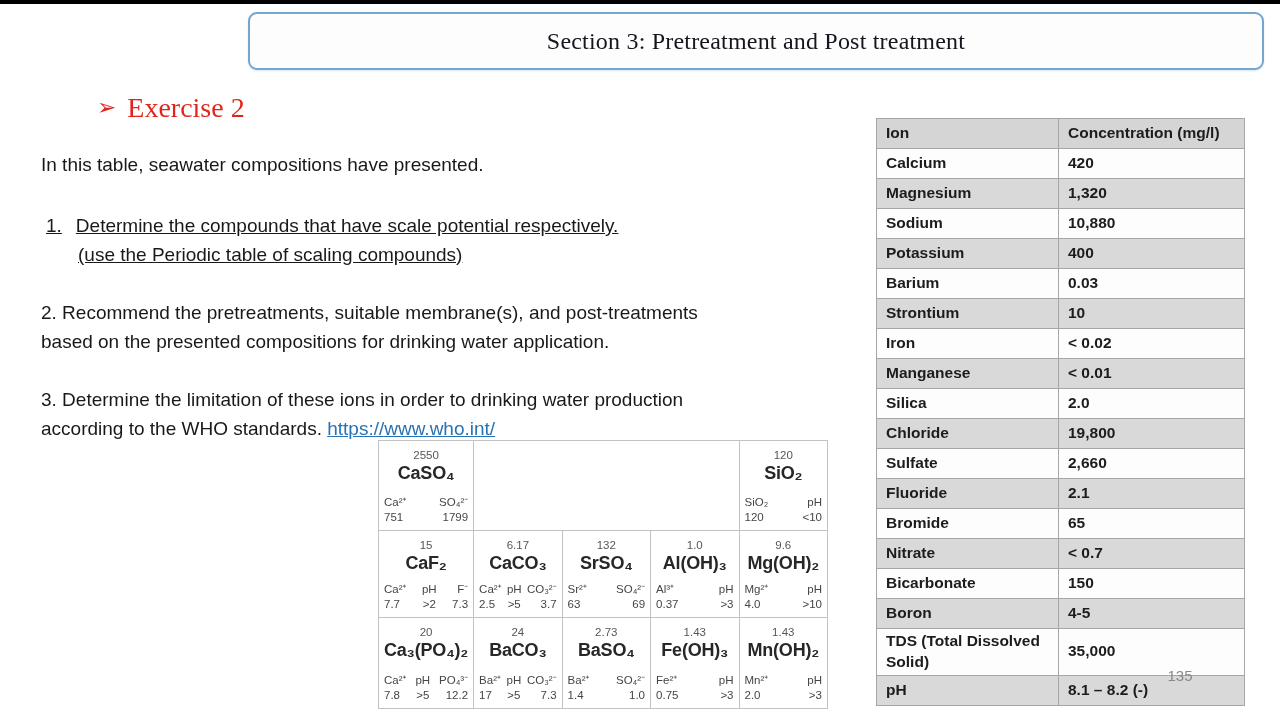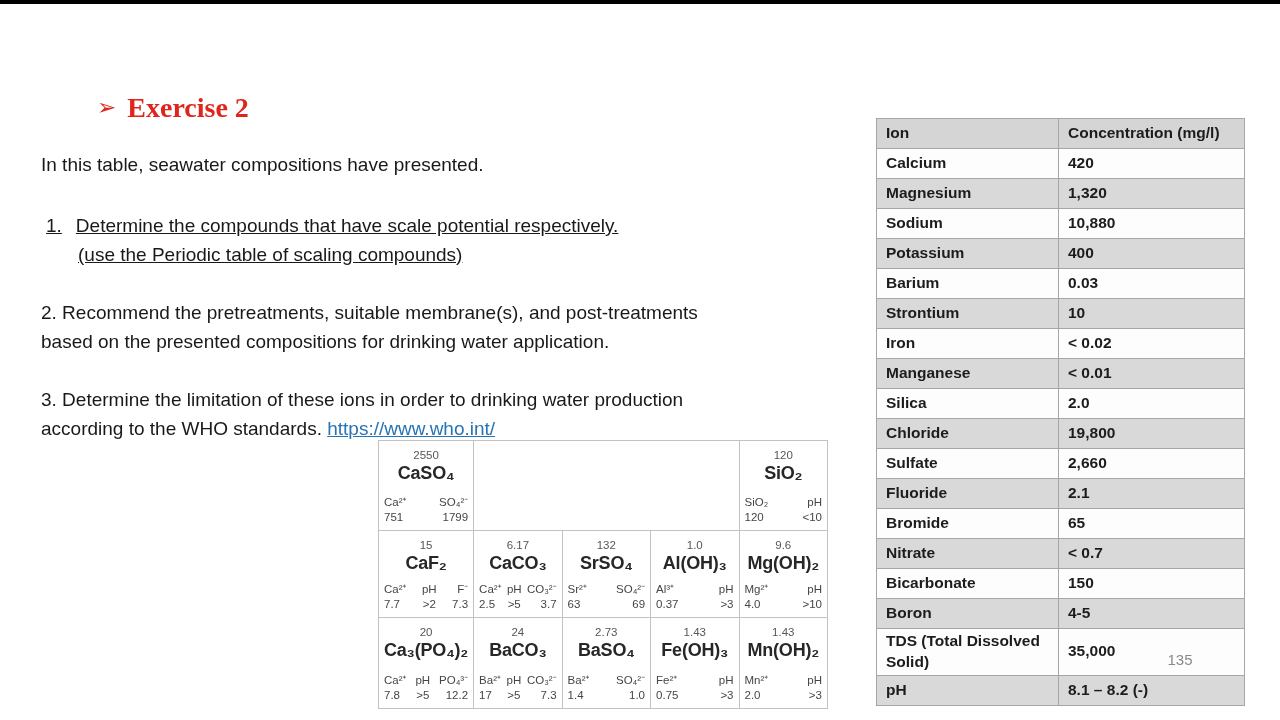--- a/index.html
+++ b/index.html
@@ -16,21 +16,21 @@
     border: 2px solid #74a7cf; border-radius: 9px; background: #fdfdfe;
     display: flex; align-items: center; justify-content: center;
     box-shadow: 0 1px 2px rgba(120,160,200,0.25);
   }
   .title-text { font-family: "Liberation Serif", serif; font-size: 24px; color: #15151e; letter-spacing: 0.2px; }
 
   
   .exercise { position: absolute; left: 97px; top: 92px; display: flex; align-items: baseline; gap: 11px;
     color: #e0261c; font-family: "Liberation Serif", serif; }
   .exercise .arrow { font-size: 23px; position: relative; top: -2px; }
-  .exercise .ex-title { font-size: 28px; font-weight: bold; }
+  .exercise .ex-title { font-size: 28px; font-weight: normal; }
 
   
   .body-text { position: absolute; left: 41px; top: 150px; width: 800px; font-size: 19px; color: #191919; }
   .body-text .line { line-height: 29px; }
   .intro { line-height: 22px; margin: 0 0 32px 0; }
   .item1 { margin: 0 0 29px 5px; text-decoration: underline; }
   .item1 .num { margin-right: 14px; }
   .note { padding-left: 32px; }
   .item2 { margin: 8px 0 29px 0; }
   .item3 { margin: 0; }
@@ -64,28 +64,31 @@
     padding: 4px 5px 5px 5px; display: flex; flex-direction: column; box-sizing: border-box;
   }
   .cell-empty { grid-column: 2 / 5; }
   .cell-top { text-align: center; font-size: 11.5px; color: #565656; margin-top: 4px; }
   .cell-formula { text-align: center; font-size: 18px; font-weight: bold; color: #272727; margin-top: 2px; white-space: nowrap; letter-spacing: -0.2px; }
   .cell-ions { margin-top: auto; display: flex; justify-content: space-between; align-items: flex-end; font-size: 11.5px; line-height: 1.3; }
   .ion-col { display: flex; flex-direction: column; }
   .ion-col.mid { align-items: center; text-align: center; }
   .ion-col.right { align-items: flex-end; text-align: right; }
 
-  .page-number { position: absolute; left: 1150px; top: 651px; width: 60px; text-align: center; font-size: 15px; color: #8a8a8a; }
+  .page-number { position: absolute; left: 1150px; top: 667px; width: 60px; text-align: center; font-size: 15px; color: #8a8a8a; }
 </style>
 </head>
 <body>
 
 <div id="slide">
   <div class="topbar"></div>
 
+  <div class="title-box">
+    <div class="title-text">Section 3: Pretreatment and Post treatment</div>
+  </div>
 
   <div class="exercise">
     <span class="arrow">➢</span>
     <span class="ex-title">Exercise 2</span>
   </div>
 
   <div class="body-text">
     <p class="intro line">In this table, seawater compositions have presented.</p>
     <div class="item1">
       <div class="line">

